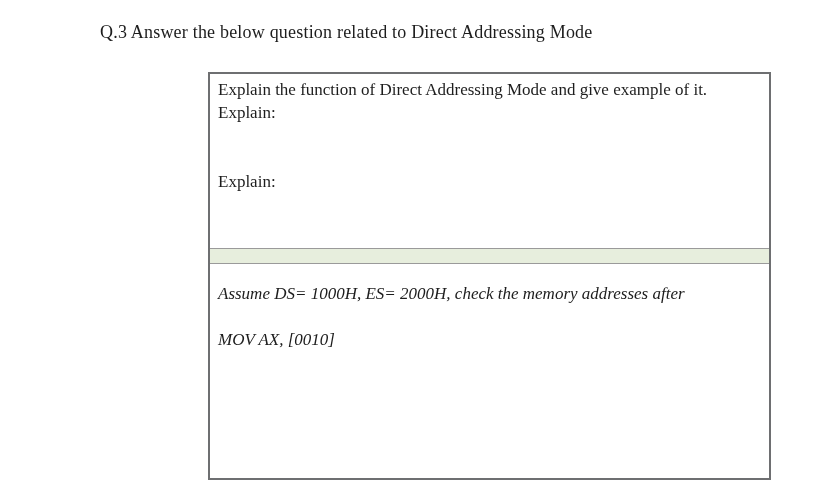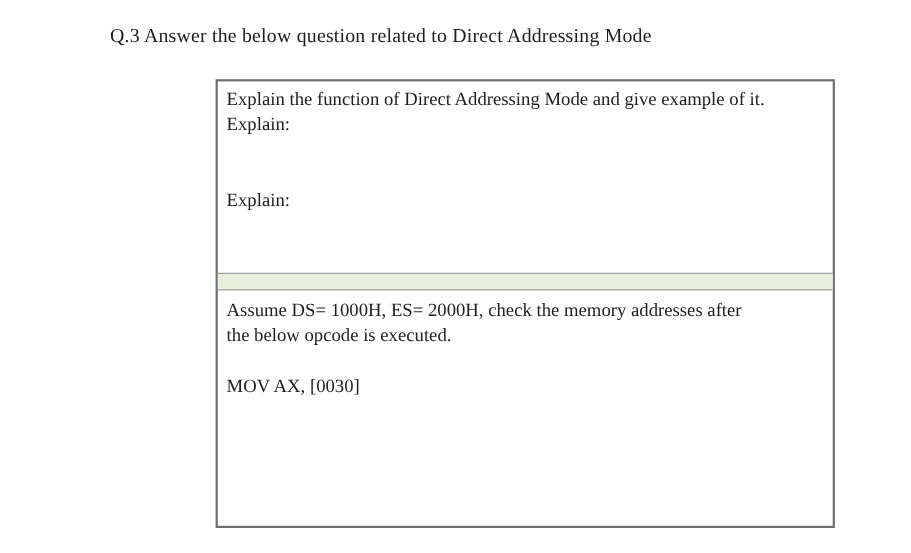--- a/index.html
+++ b/index.html
@@ -18,37 +18,37 @@
     overflow: hidden;
   }
   .page { position: relative; width: 828px; height: 503px; margin-left: 48px; }
   .title {
     position: absolute; left: 52px; top: 21px;
     font-size: 18px; line-height: 23px;
     letter-spacing: 0.2px;
     white-space: nowrap;
   }
   .qtable {
-    position: absolute; left: 148px; top: 72px;
+    position: absolute; left: 160px; top: 72px;
     width: 563px; height: 408px;
     border: 2px solid var(--table-border);
     background: var(--background);
   }
   .cell {
     padding: 4px 10px 0 8px;
     font-size: 17px; line-height: 23px;
   }
   .cell-1 { height: 174px; }
   .sep-row {
     height: 16px;
     background: var(--separator-fill);
     border-top: 1px solid var(--separator-border);
     border-bottom: 1px solid var(--separator-border);
   }
-  .cell-2 { height: 160px; padding-top: 6px; }
+  .cell-2 { height: 160px; padding-top: 18px; font-style: italic; }
   .line { white-space: nowrap; }
   .answer-space-lg { height: 46px; }
   .answer-space-sm { height: 23px; }
 </style>
 </head>
 <body>
 
 <div class="page">
 
   <div class="title">Q.3 Answer the below question related to Direct Addressing Mode</div>
@@ -60,20 +60,19 @@
       <div class="line">Explain:</div>
       <div class="answer-space-lg"></div>
       <div class="line">Explain:</div>
       <div class="answer-space-lg"></div>
     </div>
 
     <div class="sep-row"></div>
 
     <div class="cell cell-2">
       <div class="line">Assume DS= 1000H, ES= 2000H, check the memory addresses after</div>
-      <div class="line">the below opcode is executed.</div>
       <div class="answer-space-sm"></div>
-      <div class="line">MOV AX, [0030]</div>
+      <div class="line">MOV AX, [0010]</div>
       <div class="answer-space-lg"></div>
     </div>
 
   </div>
 </div>
 
 </body></html>

